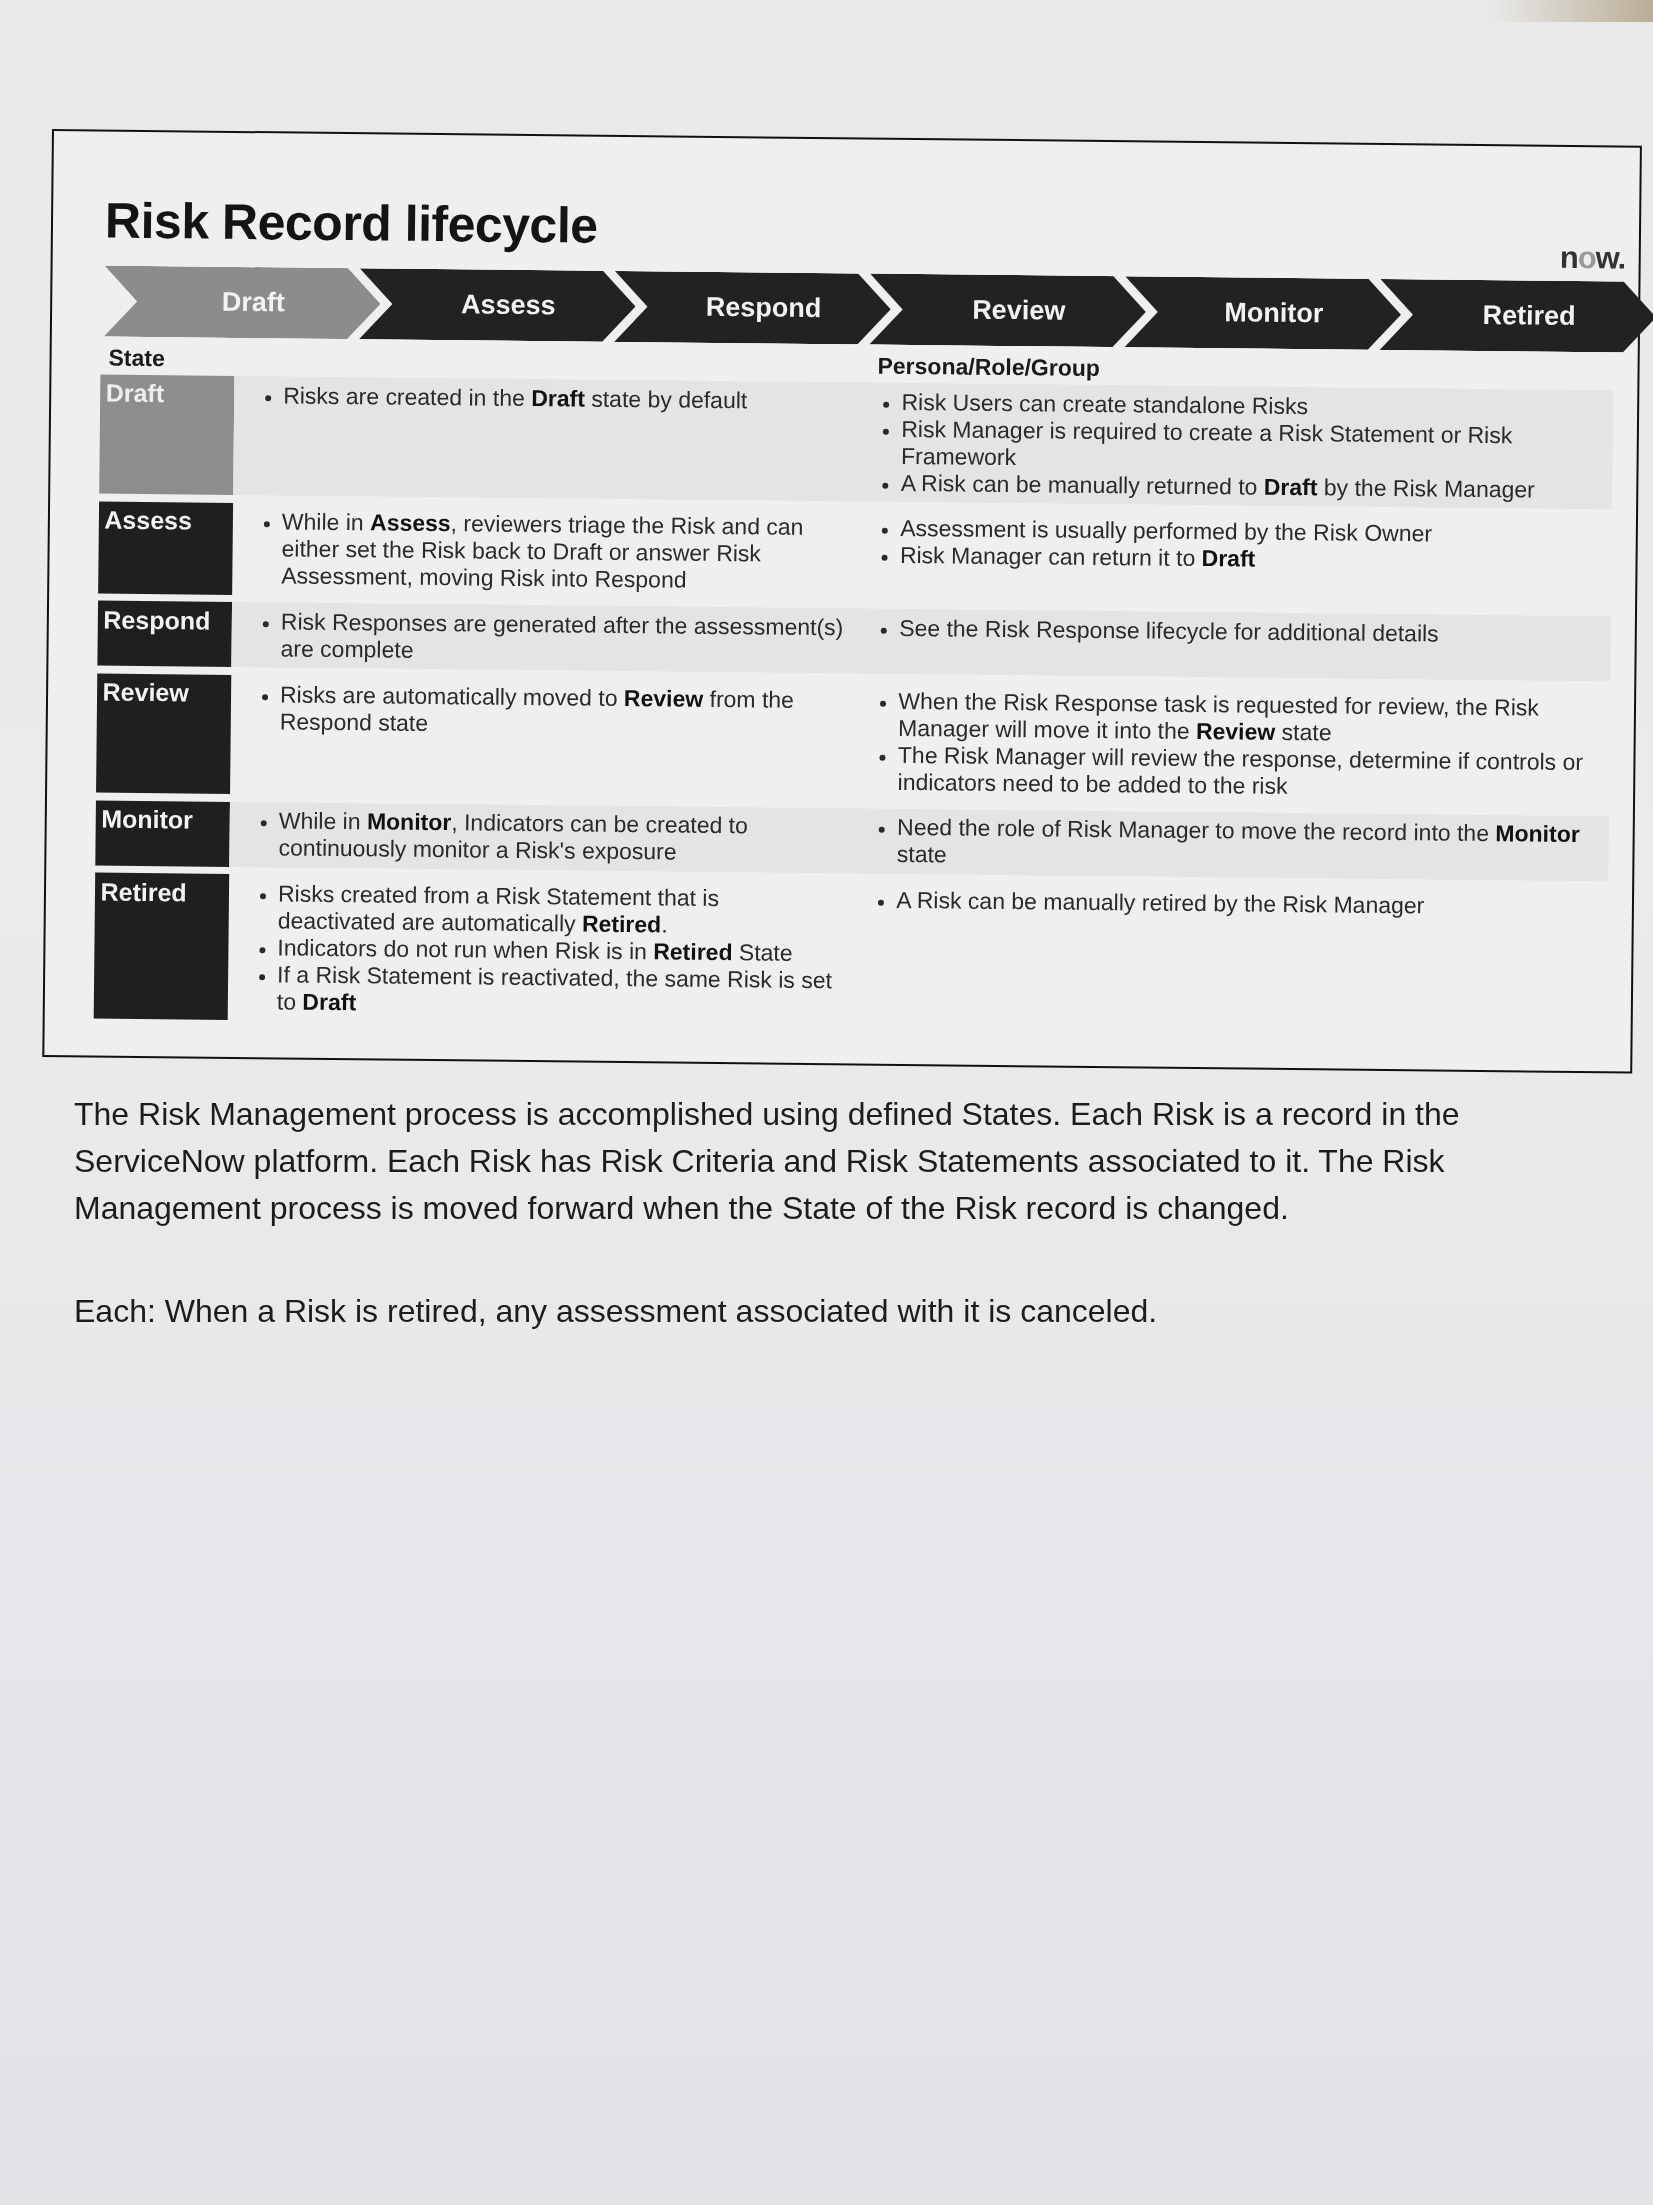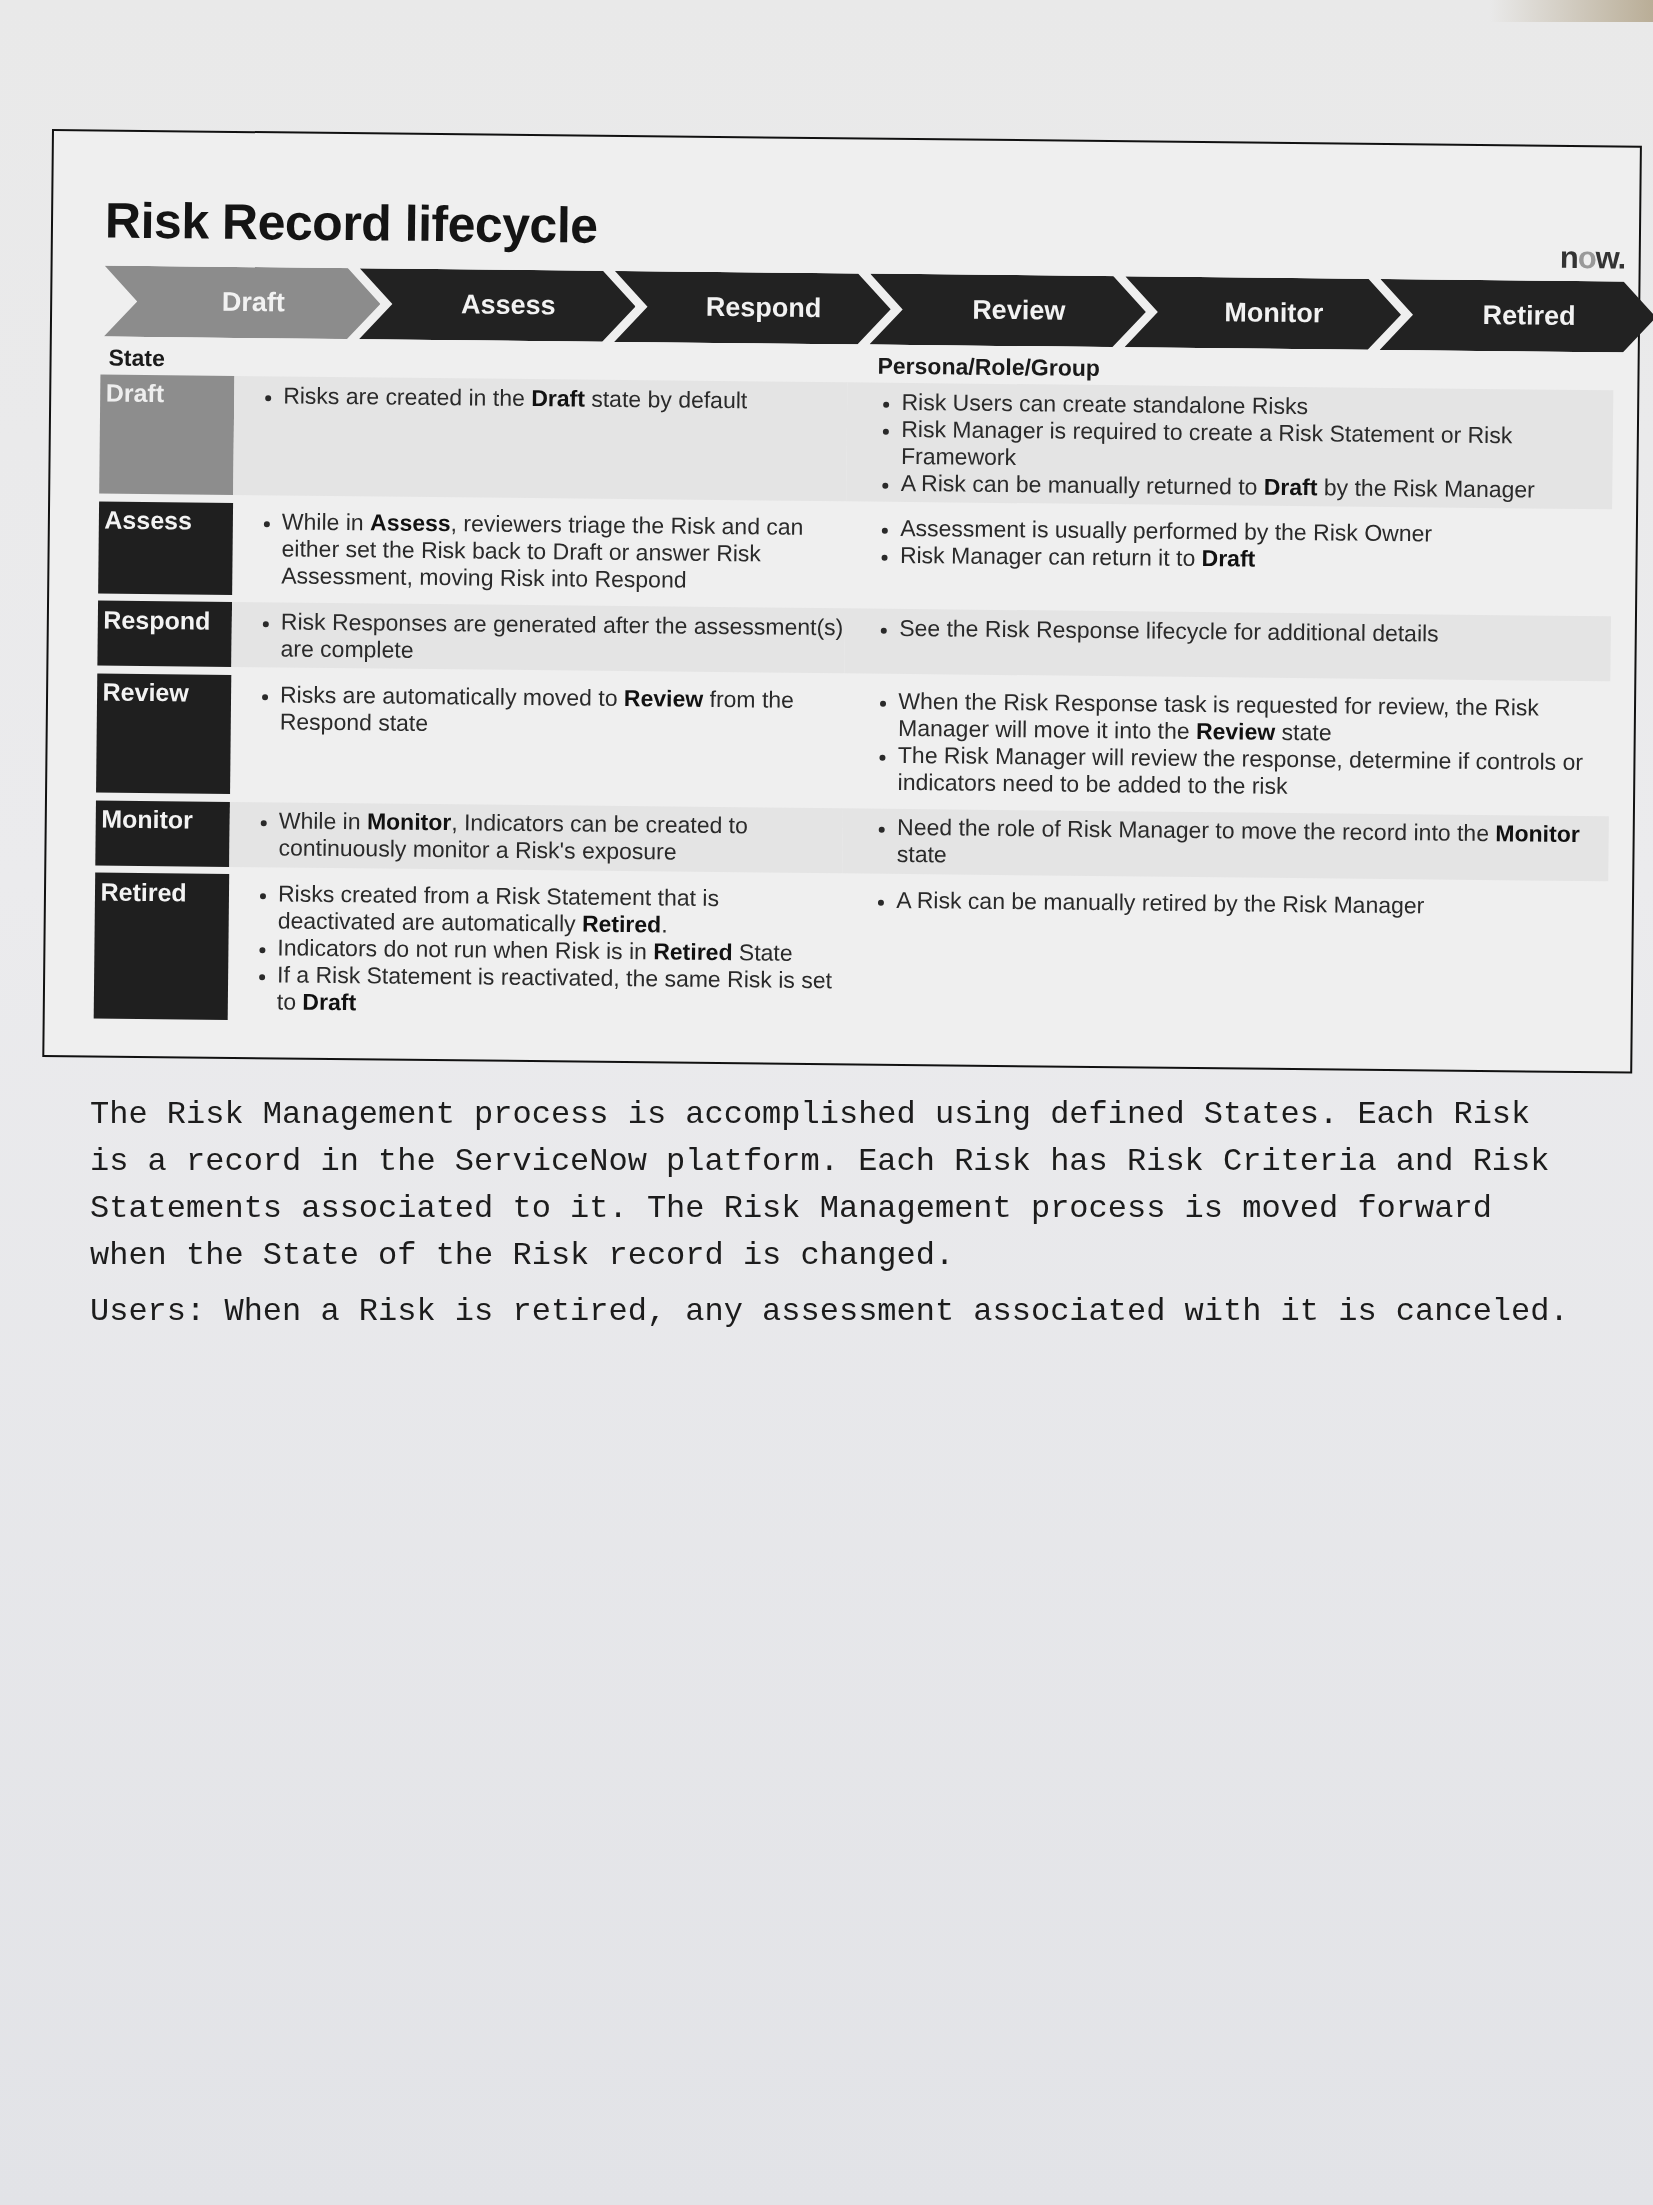--- a/index.html
+++ b/index.html
@@ -38,21 +38,21 @@
   }
   .state-cell.draft { background:#8d8d8d; color:#eee; }
   .desc-cell, .persona-cell { font-size:23px; line-height:27px; color:#2a2a2a; padding:5.5px 0 5.5px 0; box-sizing:border-box; }
   .desc-cell { width:613px; padding-left:11px; }
   .persona-cell { width:766px; padding-left:16.4px; }
   .row.shade .desc-cell, .row.shade .persona-cell { background:#e4e4e4; }
   ul { margin:0; padding:0 0 0 38px; }
   li { margin:0 0 0 0; }
   li::marker { font-size:18.6px; }
   b { color:#111; }
-  .para { position:absolute; left:90px; font-family:Liberation Mono, monospace; font-size:32px; line-height:47px; color:#1c1c1c; width:1488px; }
+  .para { position:absolute; left:74px; font-family:Liberation Sans, sans-serif; font-size:32px; line-height:47px; color:#1c1c1c; width:1488px; }
   .p1 { top:1091px; }
   .p2 { top:1288px; }
 </style>
 </head>
 <body>
 
 <div class="corner-shadow"></div>
 
 <div class="slide">
   <div class="slide-title">Risk Record lifecycle</div>
@@ -164,14 +164,14 @@
         <div class="persona-cell">
           <ul>
             <li>A Risk can be manually retired by the Risk Manager</li>
           </ul>
         </div>
       </div>
     </div>
 </div>
 
 <div class="para p1">The Risk Management process is accomplished using defined States. Each Risk is a record in the ServiceNow platform. Each Risk has Risk Criteria and Risk Statements associated to it. The Risk Management process is moved forward when the State of the Risk record is changed.</div>
-<div class="para p2">Users: When a Risk is retired, any assessment associated with it is canceled.</div>
+<div class="para p2">Each: When a Risk is retired, any assessment associated with it is canceled.</div>
 
 
 </body></html>

